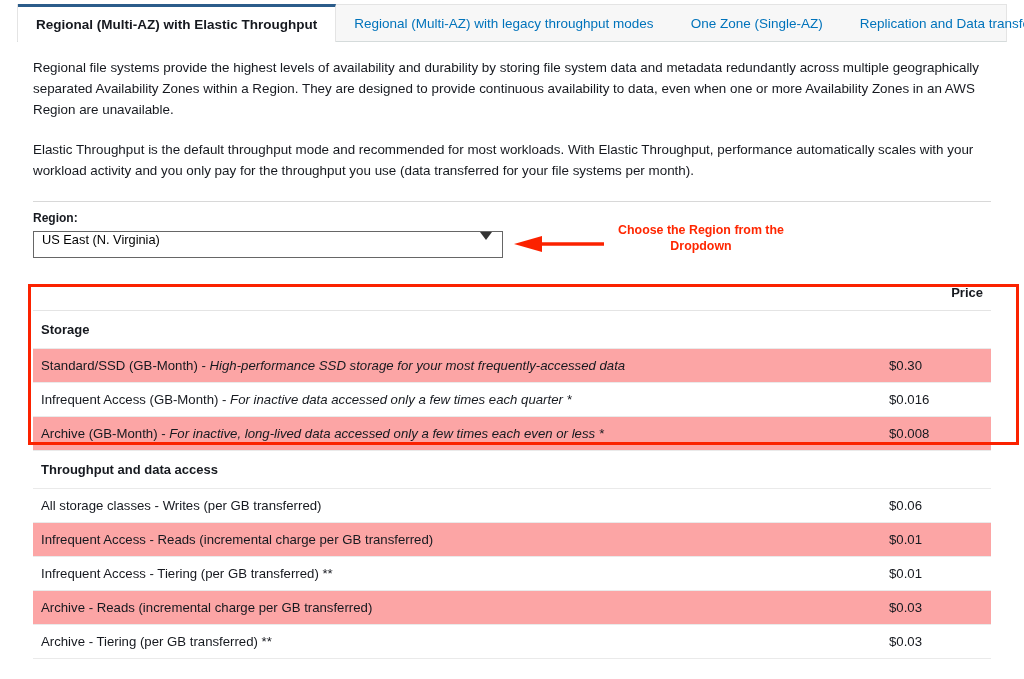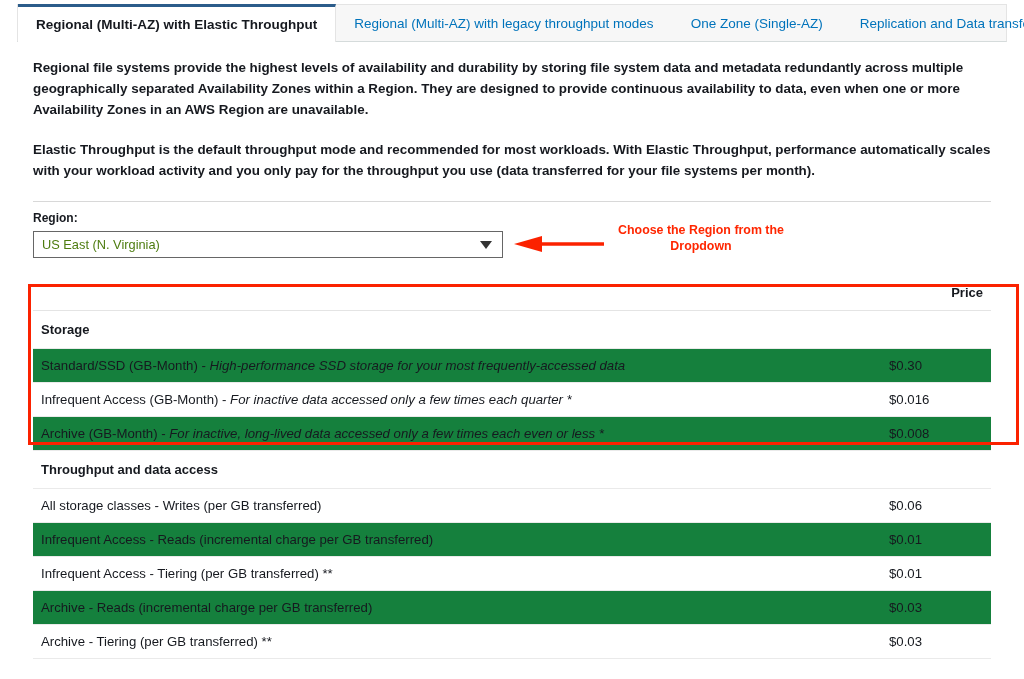--- a/index.html
+++ b/index.html
@@ -40,21 +40,20 @@
     margin-bottom: -1px;
   }
 
   
   .content { position: absolute; left: 0; top: 42px; width: 1024px; }
   .para {
     margin: 0 33px;
     font-size: 13.4px;
     line-height: 21px;
     color: #16191f;
-    font-weight: bold;
   }
   .para.p1 { padding-top: 15px; }
   .para.p2 { padding-top: 19px; }
 
   .rule {
     margin: 20px 33px 0 33px;
     border-top: 1px solid #d8d8d8;
     height: 0;
   }
 
@@ -63,24 +62,24 @@
     font-size: 12px;
     font-weight: 700;
     color: #16191f;
   }
 
   .region-row { position: relative; margin: 6px 33px 0 33px; }
   .region-select {
     width: 470px; height: 27px;
     border: 1px solid #666;
     background: #fff;
-    display: flex; align-items: center;
+    display: flex; align-items: flex-start;
     padding: 0 8px;
     font-size: 12.8px;
-    color: #4d7c0f;
+    color: #000000;
     cursor: pointer;
   }
   .region-select .val { flex: 1; }
   .caret {
     width: 0; height: 0;
     border-left: 6px solid transparent;
     border-right: 6px solid transparent;
     border-top: 8px solid #333;
     margin-right: 2px;
   }
@@ -125,21 +124,21 @@
     border-bottom: 1px solid #eaeaea;
   }
   table.pricing tr.section td {
     font-weight: 700;
     font-size: 13px;
     padding-top: 11px;
     padding-bottom: 11px;
     background: #ffffff;
     border-bottom: 1px solid #eaeaea;
   }
-  table.pricing tr.shade td { background: #15803d; }
+  table.pricing tr.shade td { background: #fca5a5; }
   table.pricing td.price {
     white-space: nowrap;
     width: 110px;
   }
   .desc-it { font-style: italic; }
 
   .redbox {
     position: absolute;
     left: -5px; top: 4px;
     width: 991px; height: 161px;

